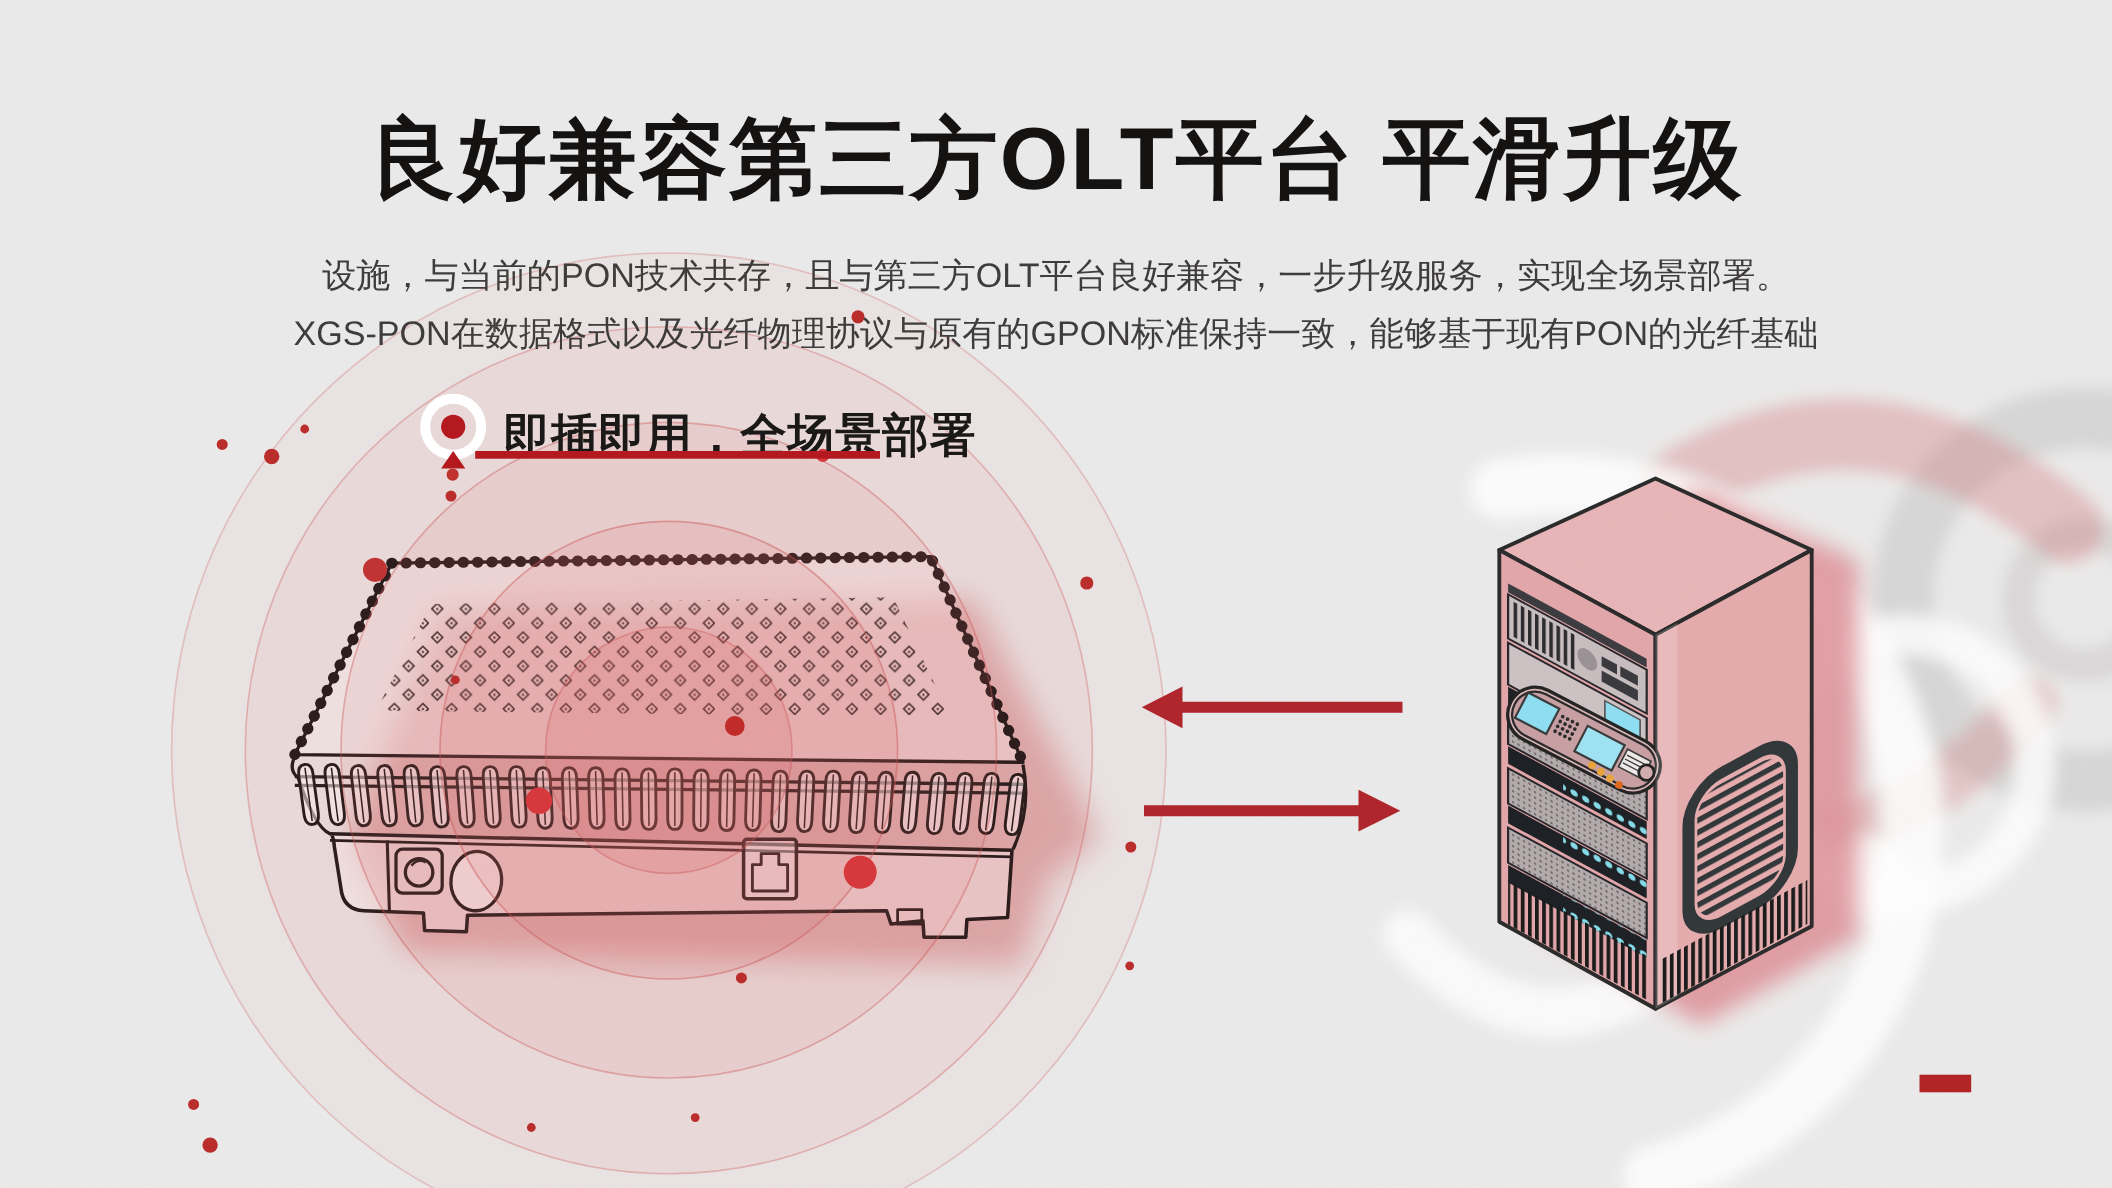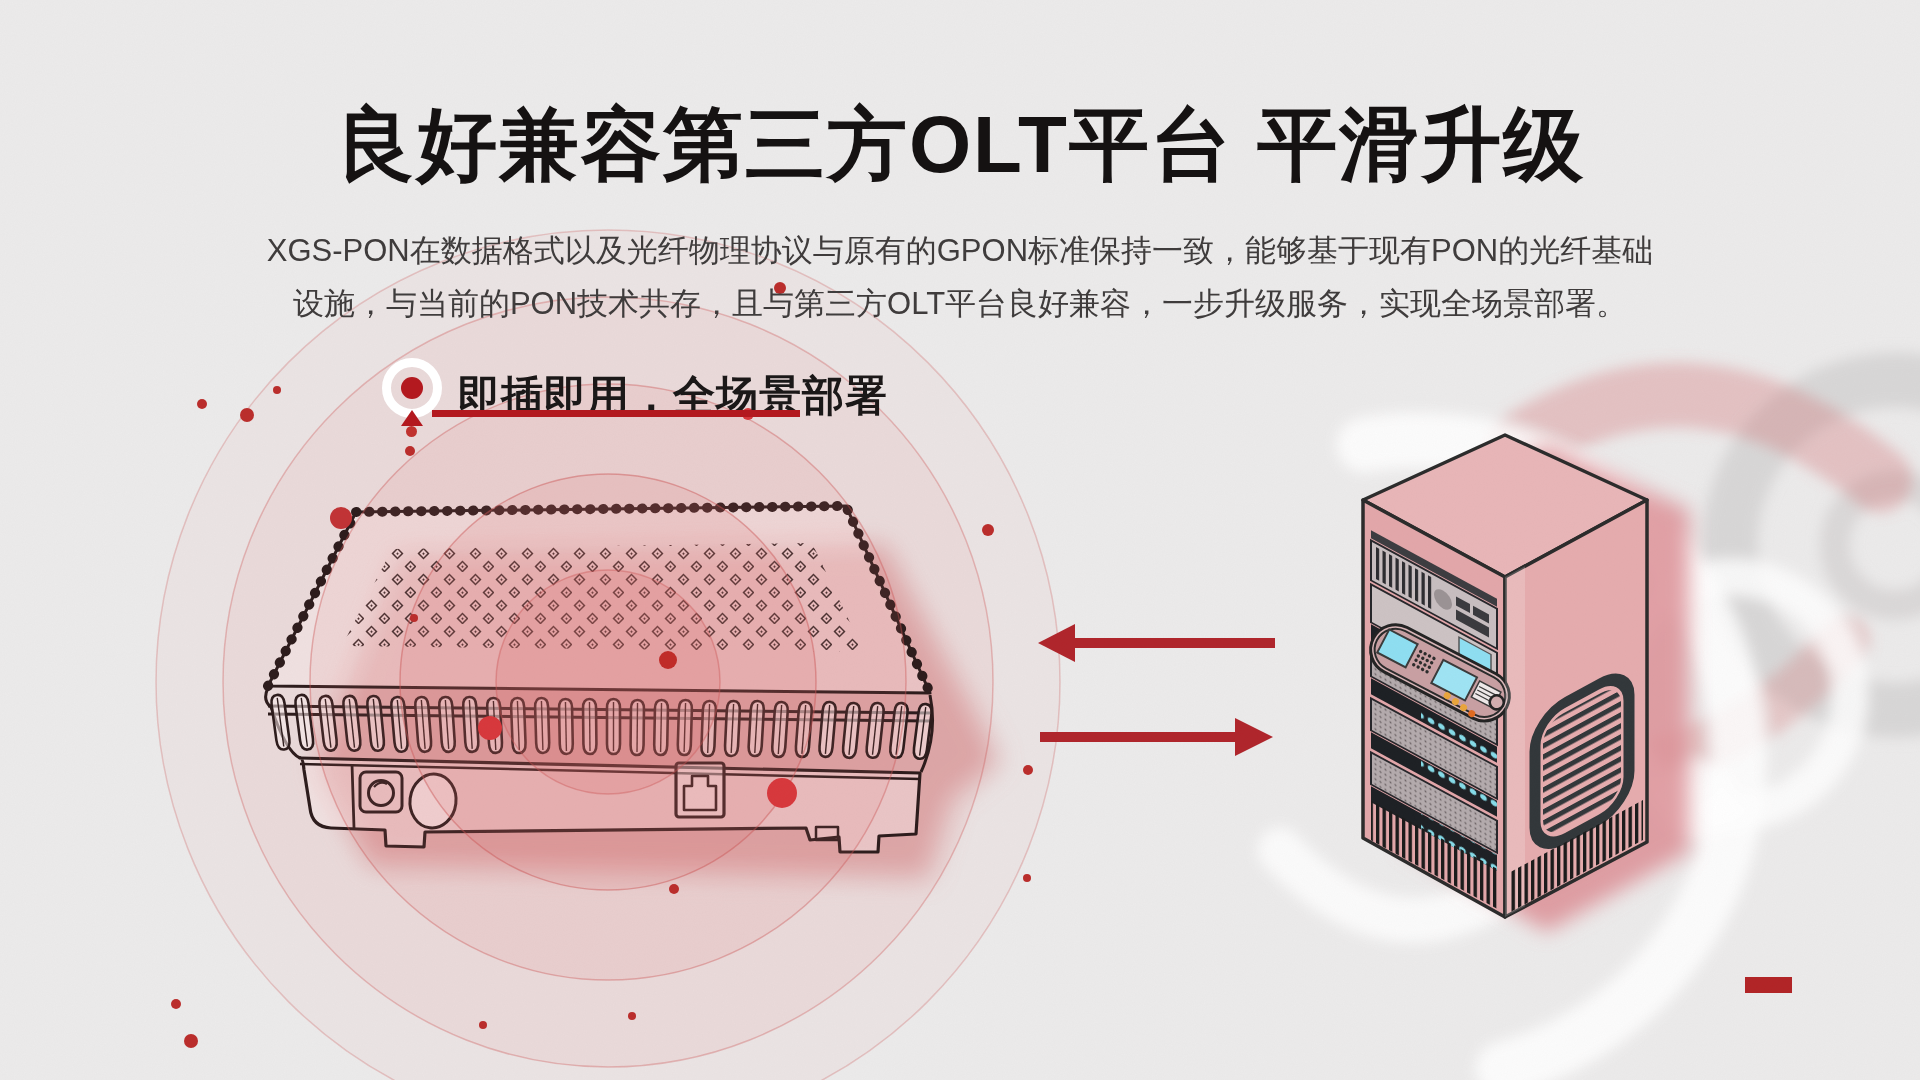--- a/index.html
+++ b/index.html
@@ -266,22 +266,22 @@
   </g>
 
   <rect x="1745" y="977" width="47" height="16" fill="#b22426"></rect>
 
   <rect x="0" y="0" width="1920" height="1080" filter="url(#grain)" opacity="0.5"></rect>
 </svg>
 
 <div class="title">良好兼容第三方OLT平台 平滑升级</div>
 
 <div class="subtitle">
+  <span style="display:block">设施，与当前的PON技术共存，且与第三方OLT平台良好兼容，一步升级服务，实现全场景部署。</span>
   <span style="display:block">XGS-PON在数据格式以及光纤物理协议与原有的GPON标准保持一致，能够基于现有PON的光纤基础</span>
-  <span style="display:block">设施，与当前的PON技术共存，且与第三方OLT平台良好兼容，一步升级服务，实现全场景部署。</span>
 </div>
 
 <div class="pin">
   <div class="ring"></div>
   <div class="dot"></div>
   <div class="tri"></div>
   <div class="tail-dot"></div>
 </div>
 
 <div class="feature-label">即插即用，全场景部署</div>

